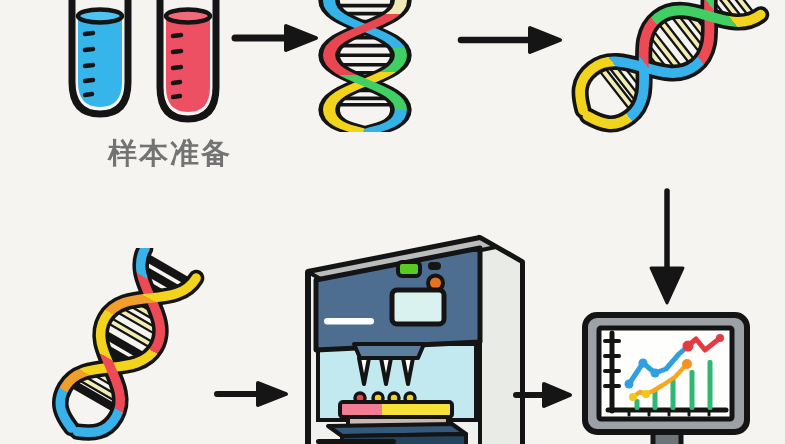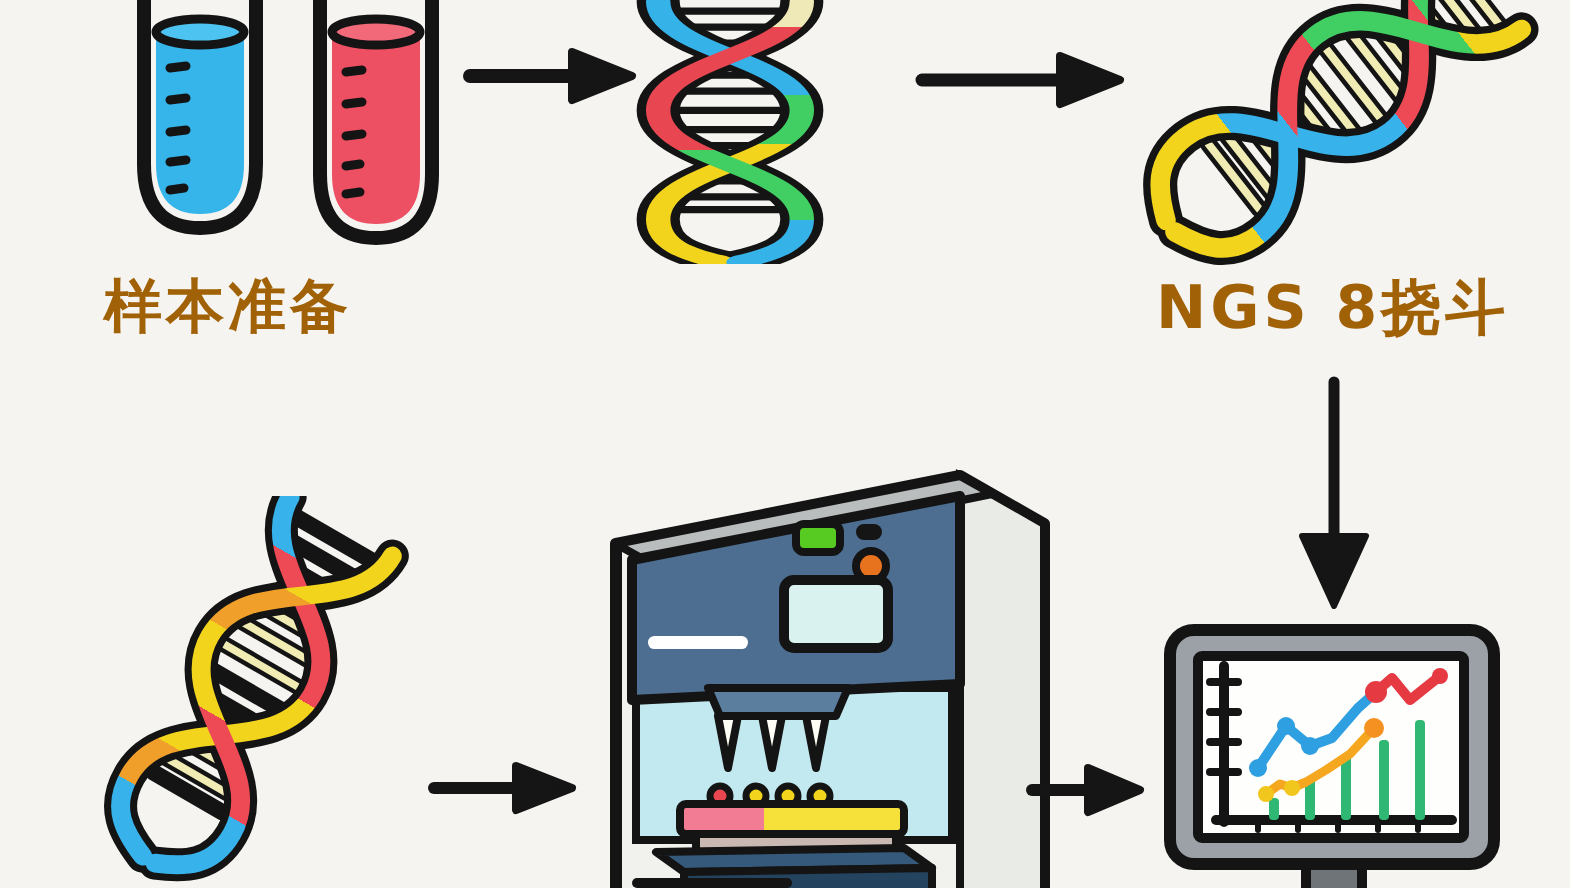--- a/index.html
+++ b/index.html
@@ -3,22 +3,22 @@
 <meta charset="utf-8">
 <style>
   html,body{margin:0;padding:0;}
   .stage{
     position:relative;width:785px;height:444px;overflow:hidden;
     background:#f5f4f1;
     font-family:"DejaVu Sans",sans-serif;
   }
   .abs{position:absolute;}
   .step-label{
-    position:absolute;text-align:left;color:#a16207;
-    font-weight:800;font-size:29px;letter-spacing:2px;white-space:nowrap;
+    position:absolute;text-align:right;color:#737373;
+    font-weight:800;font-size:29px;letter-spacing:2px;white-space:nowrap;font-family:Liberation Serif, serif;
   }
 </style>
 </head>
 <body>
 
 <div class="stage">
 
   <svg class="abs" style="left:58px;top:0" width="172" height="132" viewBox="0 0 172 132">
     <g>
       <path d="M20,16 L20,82 Q20,107 42,107 Q64,107 64,82 L64,16 Z" fill="#35b5ea"></path>
@@ -155,21 +155,20 @@
       <g fill="none" stroke-linecap="round">
         <path d="M30,6 C30,38 80,42 80,74 C80,106 30,110 30,142 C30,158 40,164 52,169" stroke="#141414" stroke-width="14"></path>
         <path d="M80,6 C80,38 30,42 30,74 C30,106 80,110 80,142 C80,158 70,164 58,169" stroke="#141414" stroke-width="14"></path>
         <path d="M30,6 C30,38 80,42 80,74 C80,106 30,110 30,142 C30,158 40,164 52,169" stroke="url(#h2a)" stroke-width="8"></path>
         <path d="M80,6 C80,38 30,42 30,74 C30,106 80,110 80,142 C80,158 70,164 58,169" stroke="url(#h2b)" stroke-width="8"></path>
       </g>
     </g>
   </svg>
 
   <div class="step-label" style="left:52px;top:134px;width:180px">样本准备</div>
-  <div class="step-label" style="left:578px;top:134px;width:207px;font-size:30px">NGS 8挠斗</div>
 
   <svg class="abs" style="left:645px;top:186px" width="44" height="122" viewBox="0 0 44 122">
     <line x1="22" y1="5" x2="22" y2="88" stroke="#151515" stroke-width="5.5" stroke-linecap="round"></line>
     <polygon points="6,82 22,117 38,82" fill="#151515" stroke="#151515" stroke-width="3" stroke-linejoin="round"></polygon>
   </svg>
 
   <svg class="abs" style="left:12px;top:248px" width="225" height="196" viewBox="0 0 225 196">
     <defs>
       <linearGradient id="h3a" gradientUnits="userSpaceOnUse" x1="0" y1="0" x2="0" y2="170">
         <stop offset="0" stop-color="#38b2ea"></stop>

